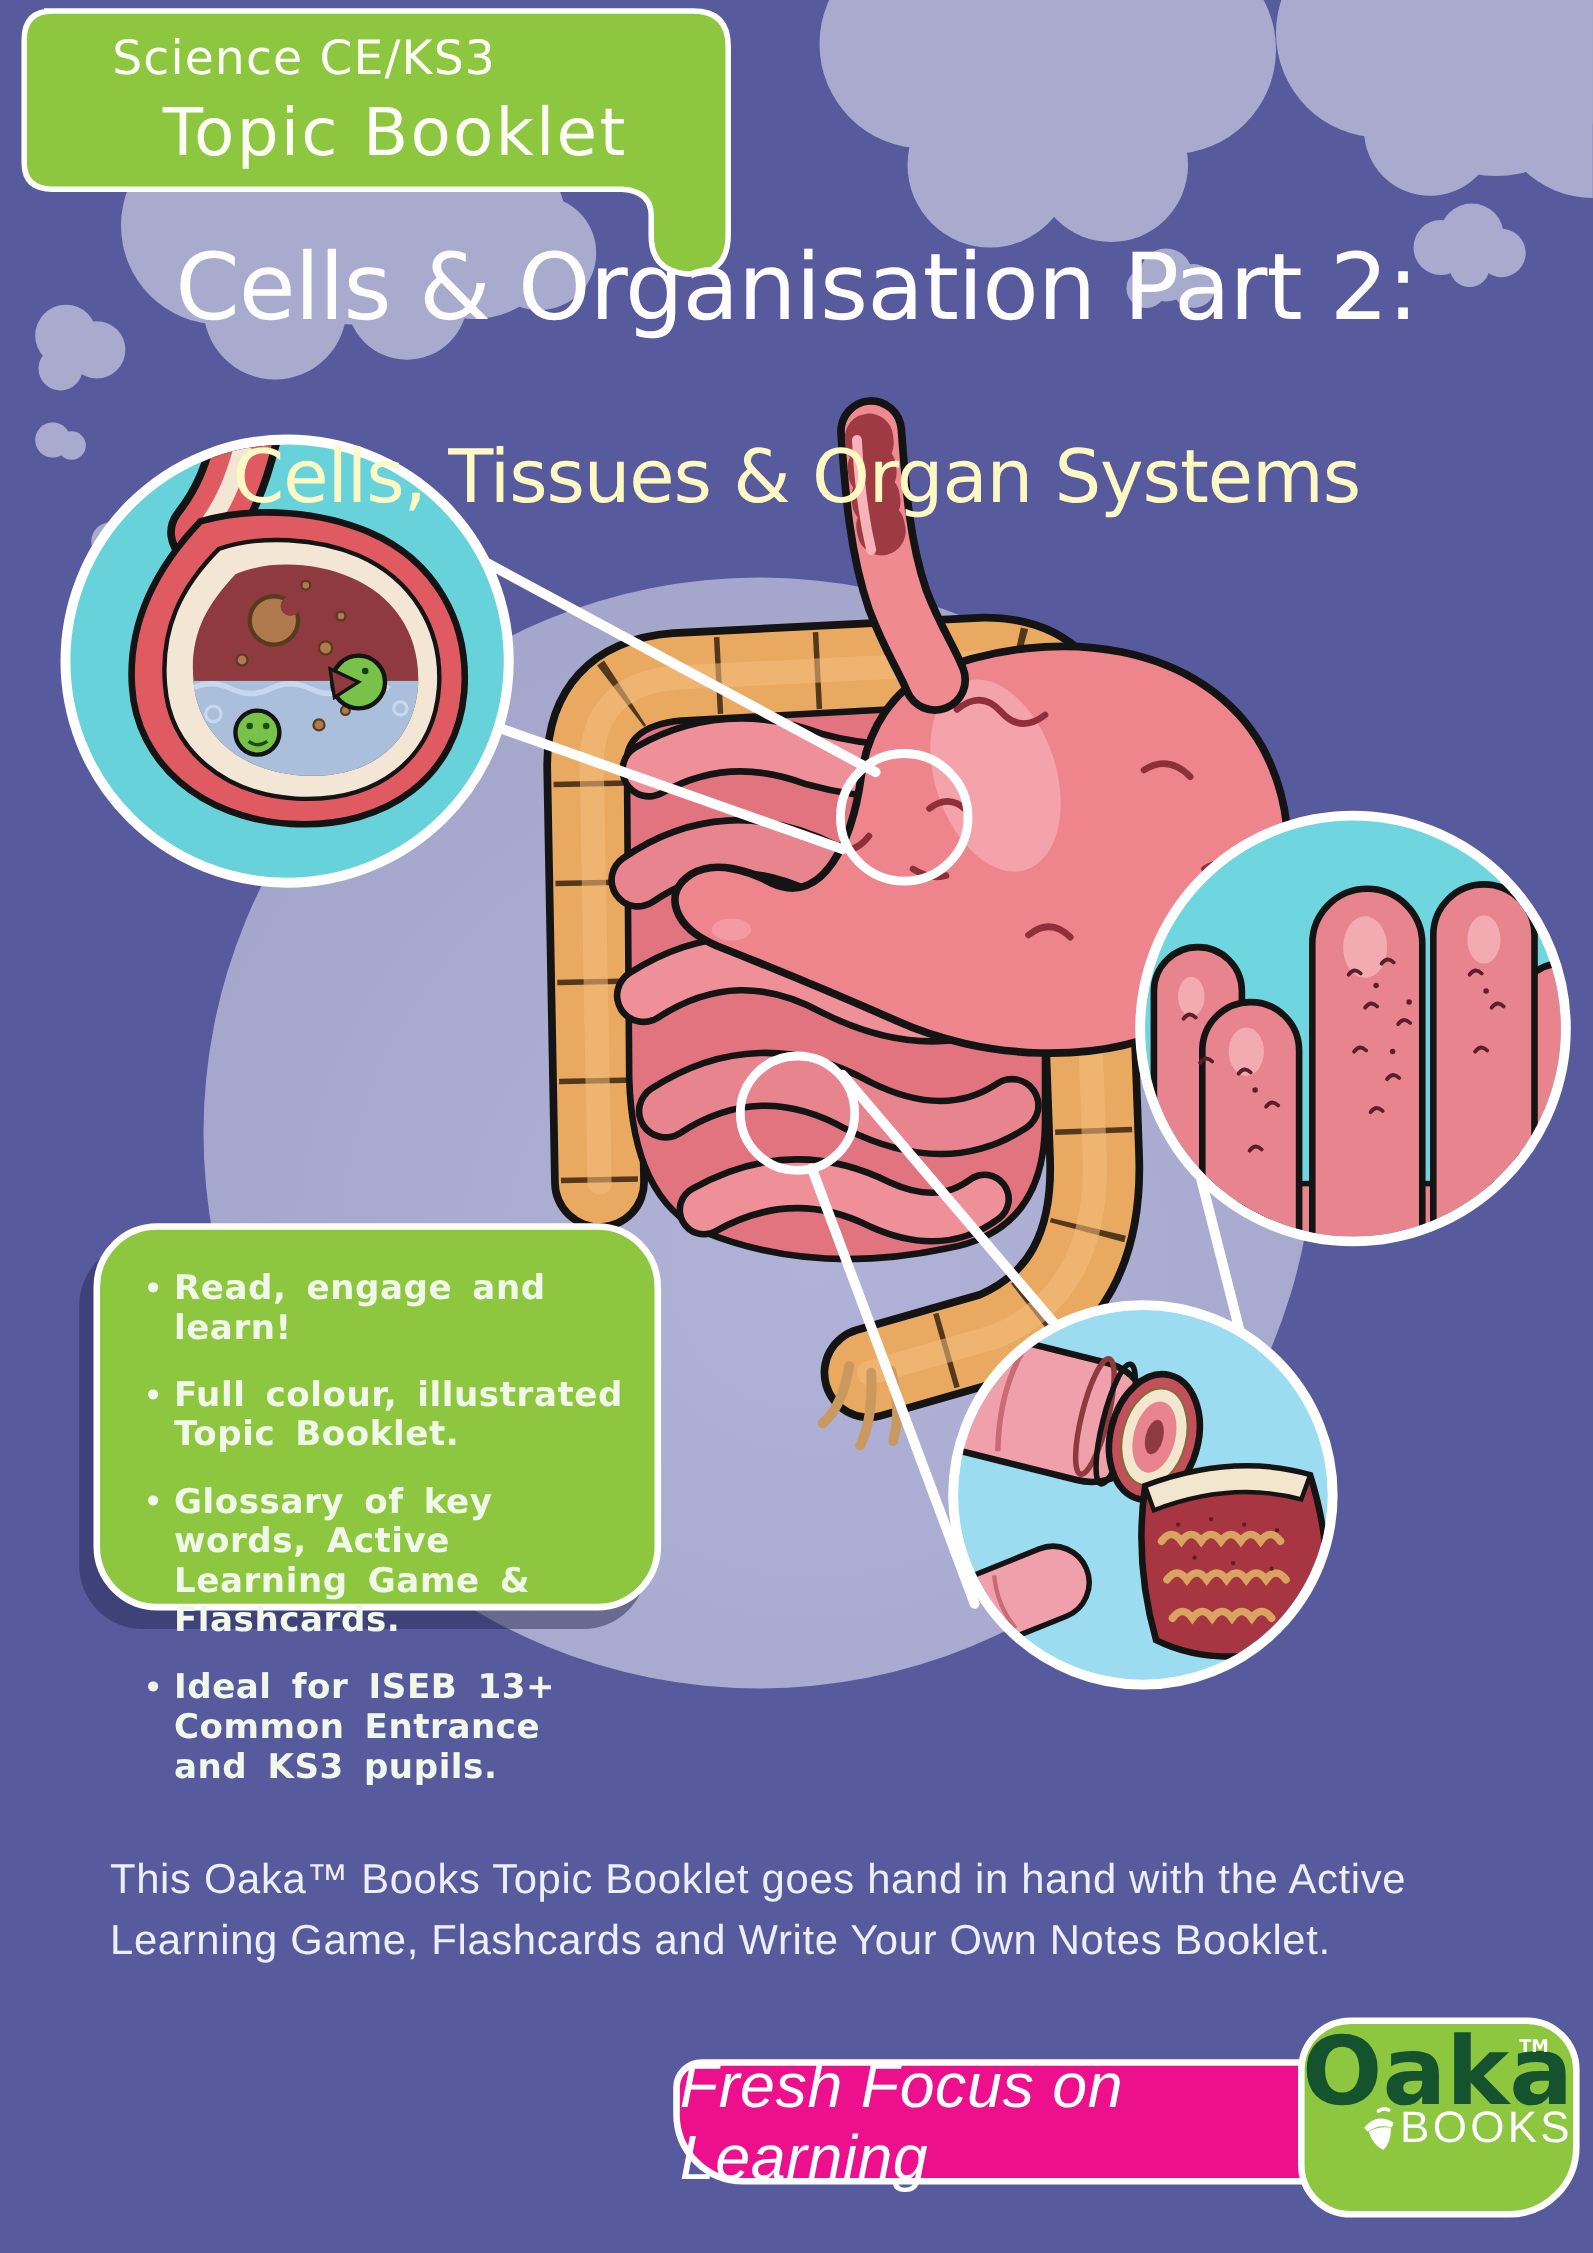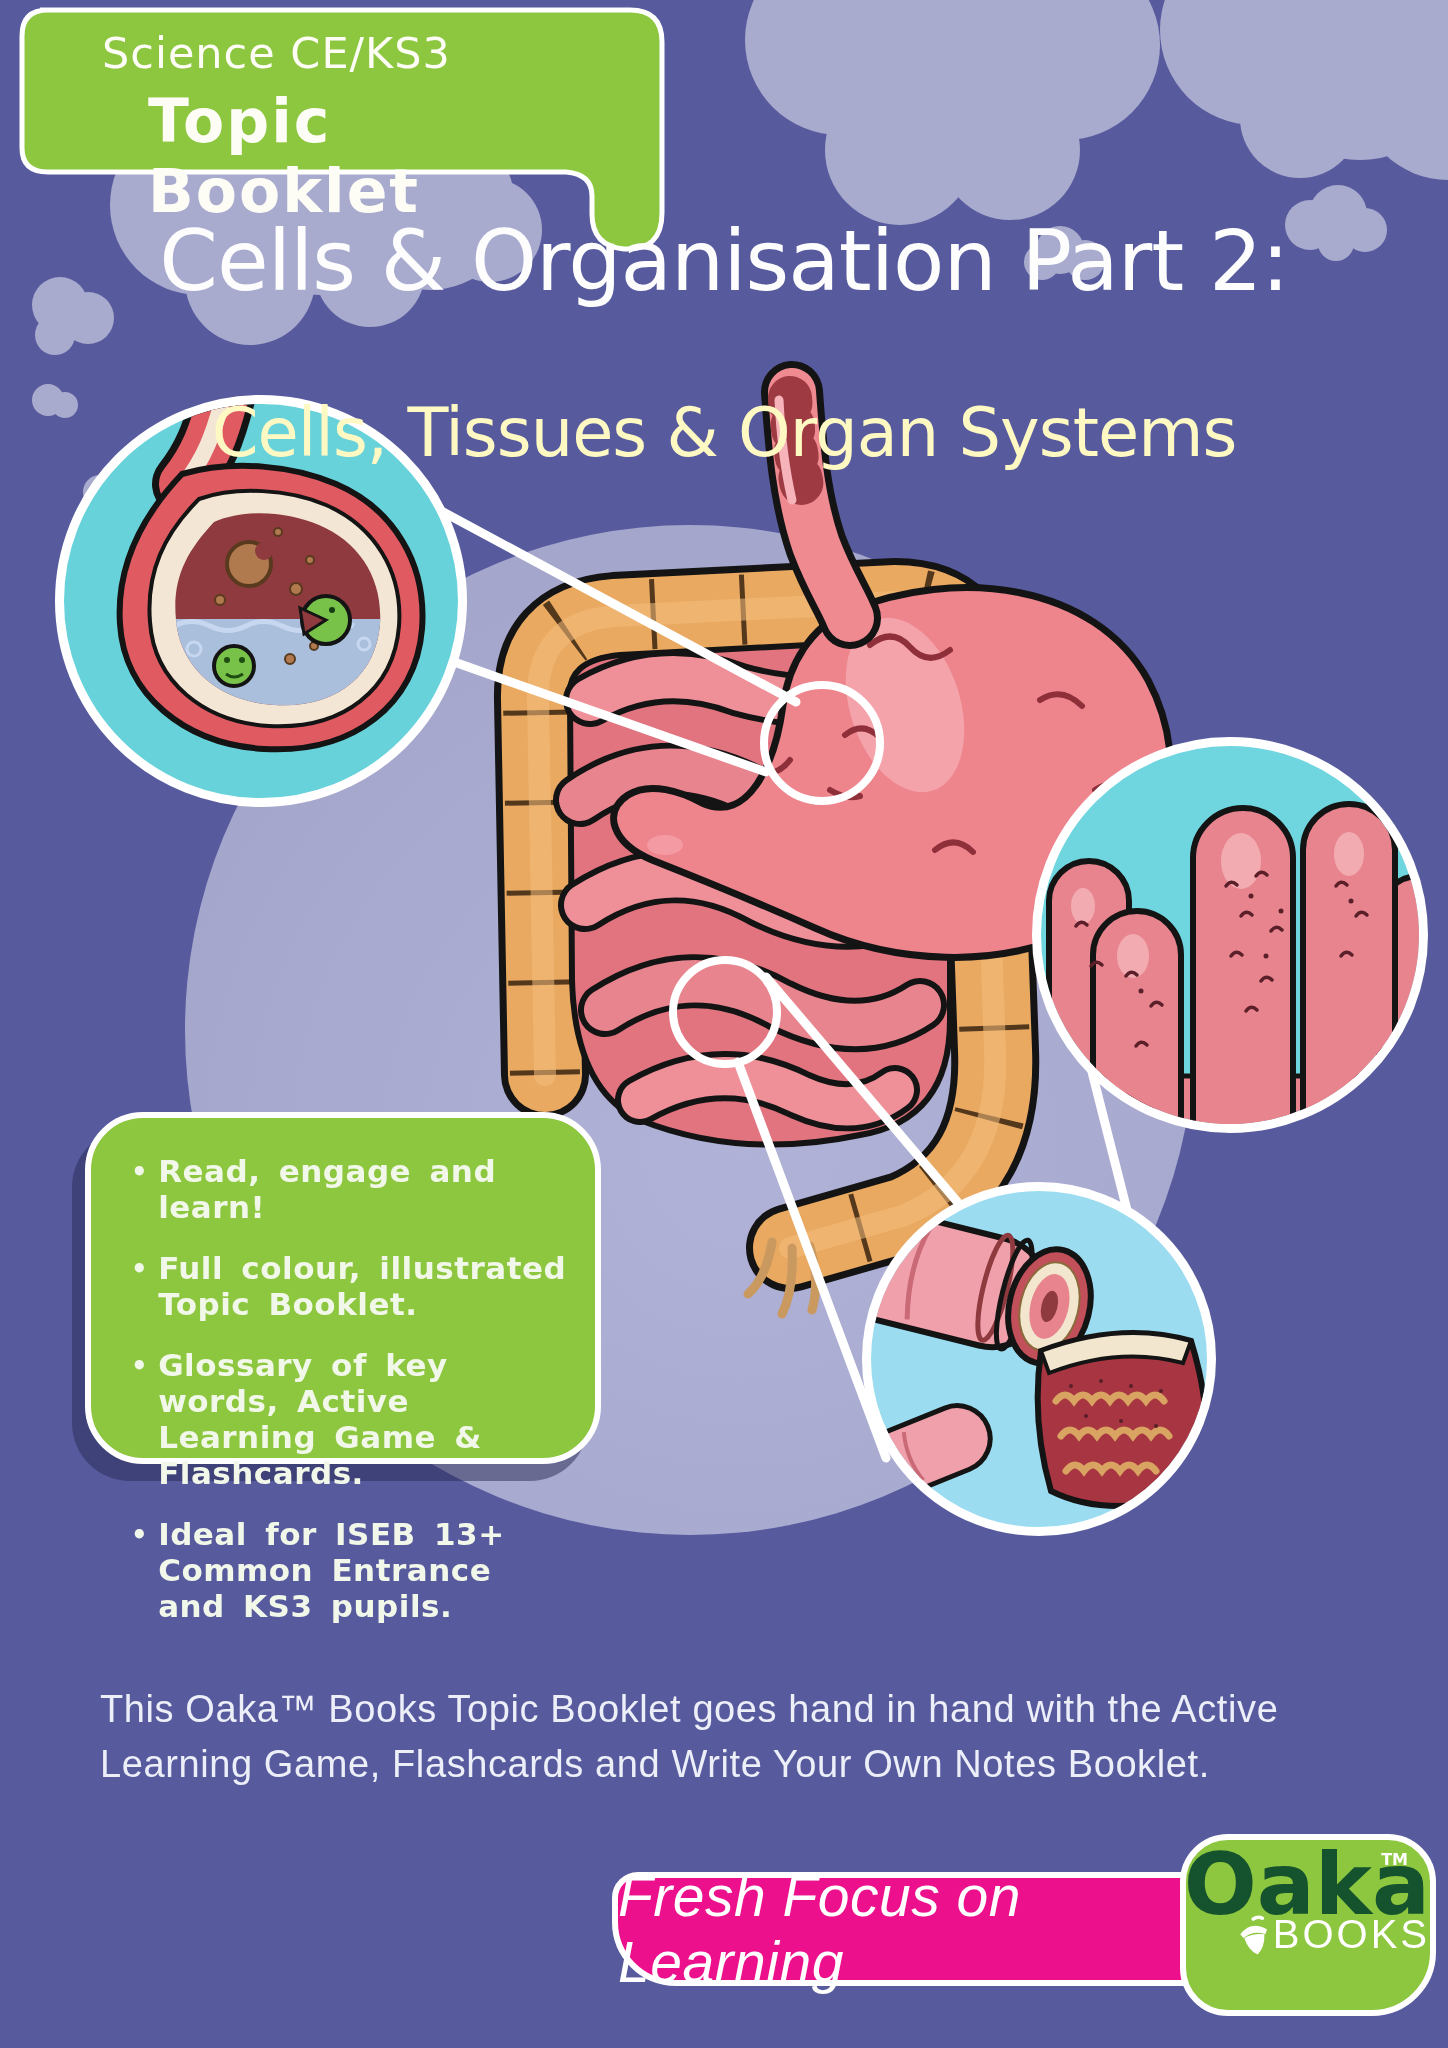--- a/index.html
+++ b/index.html
@@ -9,21 +9,21 @@
 
   
   #cloud-layer{left:0;top:0;z-index:1;}
   #halo{left:185px;top:525px;width:1010px;height:1010px;border-radius:50%;
         background:radial-gradient(circle at 55% 62%, #b0b2d8 0%, #a4a6cc 72%);z-index:1;}
 
   
   #badge{left:0;top:0;width:700px;height:280px;z-index:5;}
   #badge-text{left:40px;top:28px;width:560px;z-index:6;color:#fdfdf6;}
   #badge-line1{font-size:43px;font-weight:normal;padding-left:62px;letter-spacing:1px;}
-  #badge-line2{font-size:60px;font-weight:bold;padding-left:108px;margin-top:8px;letter-spacing:2px;}
+  #badge-line2{font-size:60px;font-weight:normal;padding-left:108px;margin-top:8px;letter-spacing:2px;}
 
   
   #title1{left:0;top:212px;width:1448px;text-align:center;color:#fdfdfe;
           font-size:84px;letter-spacing:-1px;z-index:5;}
   #title2{left:0;top:394px;width:1448px;text-align:center;color:#fef9c3;
           font-size:67px;letter-spacing:-1px;z-index:5;}
 
   
   #digestive{left:0;top:0;z-index:2;}
 

